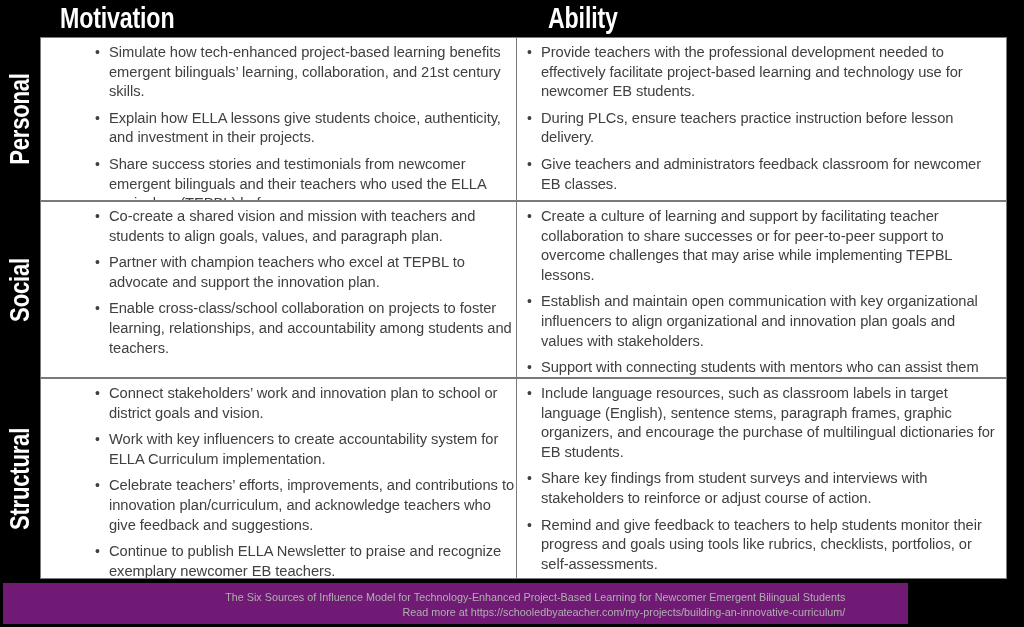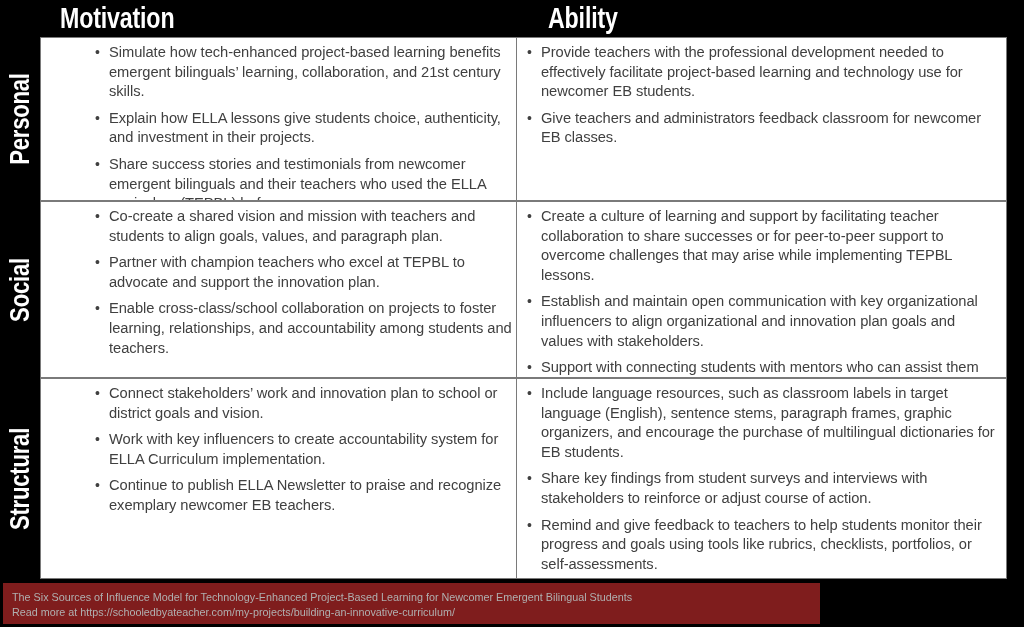--- a/index.html
+++ b/index.html
@@ -121,24 +121,25 @@
     top: 0;
     font-size: 14px;
     color: #404040;
   }
 
   
   .footer {
     position: absolute;
     left: 0;
     top: 583px;
-    width: 820px;
+    width: 908px;
     height: 44px;
-    background: #7f1d1d;
-    box-sizing: border-box;
+    background: #701a75;
+    box-sizing: border-box;
+    text-align: right;
   }
   .footer-inner {
     padding: 6px 0 0 12px;
   }
   .footer-line {
     color: #b0b0b0;
     font-family: "Liberation Sans Narrow", "Liberation Sans", sans-serif;
     font-size: 11.6px;
     line-height: 15px;
     white-space: nowrap;
@@ -173,20 +174,21 @@
       <div class="cell left">
         <ul class="bullets">
           <li>Simulate how tech-enhanced project-based learning benefits emergent bilinguals’ learning, collaboration, and 21st century skills.</li>
           <li>Explain how ELLA lessons give students choice, authenticity, and investment in their projects.</li>
           <li>Share success stories and testimonials from newcomer emergent bilinguals and their teachers who used the ELLA curriculum (TEPBL) before.</li>
         </ul>
       </div>
       <div class="cell right">
         <ul class="bullets">
           <li>Provide teachers with the professional development needed to effectively facilitate project-based learning and technology use for newcomer EB students.</li>
+          <li>During PLCs, ensure teachers practice instruction before lesson delivery.</li>
           <li>Give teachers and administrators feedback classroom for newcomer EB classes.</li>
 
         </ul>
       </div>
     </div>
 
     <div class="row r1">
       <div class="row-label-bar">
         <span class="row-label-text">Social</span>
       </div>
@@ -207,20 +209,21 @@
     </div>
 
     <div class="row r2">
       <div class="row-label-bar">
         <span class="row-label-text">Structural</span>
       </div>
       <div class="cell left">
         <ul class="bullets">
           <li>Connect stakeholders’ work and innovation plan to school or district goals and vision.</li>
           <li>Work with key influencers to create accountability system for ELLA Curriculum implementation.</li>
+          <li>Celebrate teachers’ efforts, improvements, and contributions to innovation plan/curriculum, and acknowledge teachers who give feedback and suggestions.</li>
           <li>Continue to publish ELLA Newsletter to praise and recognize exemplary newcomer EB teachers.</li>
         </ul>
       </div>
       <div class="cell right">
         <ul class="bullets">
           <li>Include language resources, such as classroom labels in target language (English), sentence stems, paragraph frames, graphic organizers, and encourage the purchase of multilingual dictionaries for EB students.</li>
           <li>Share key findings from student surveys and interviews with stakeholders to reinforce or adjust course of action.</li>
           <li>Remind and give feedback to teachers to help students monitor their progress and goals using tools like rubrics, checklists, portfolios, or self-assessments.</li>
         </ul>
       </div>

